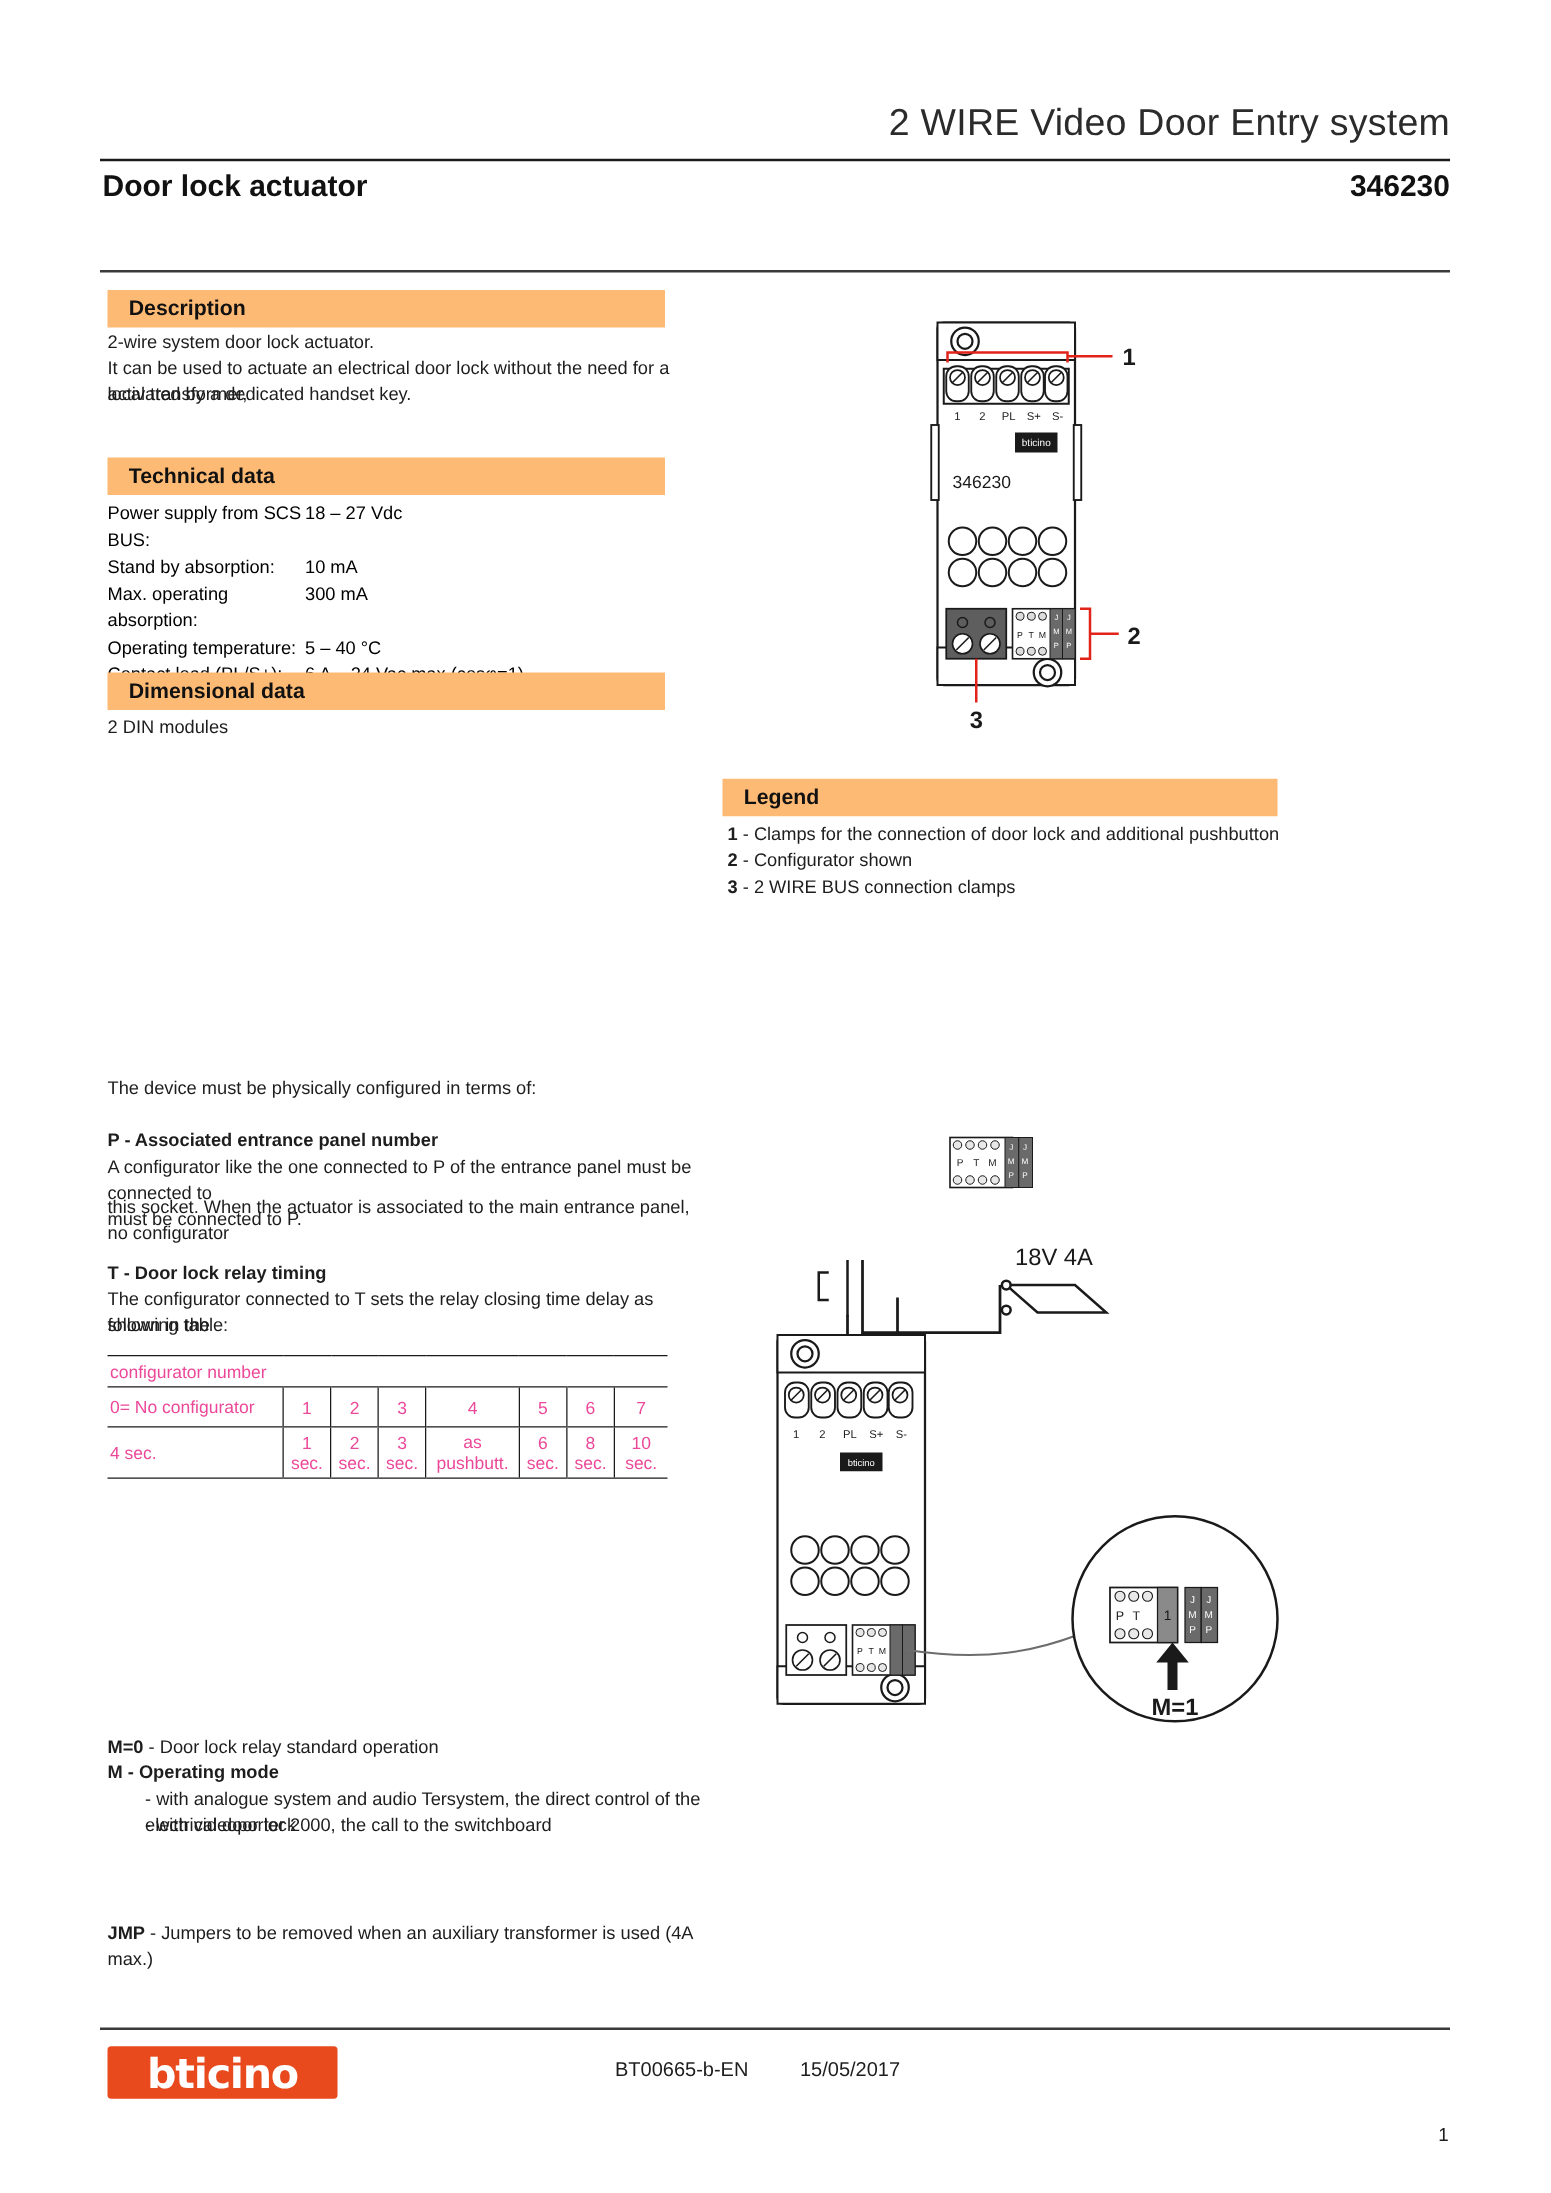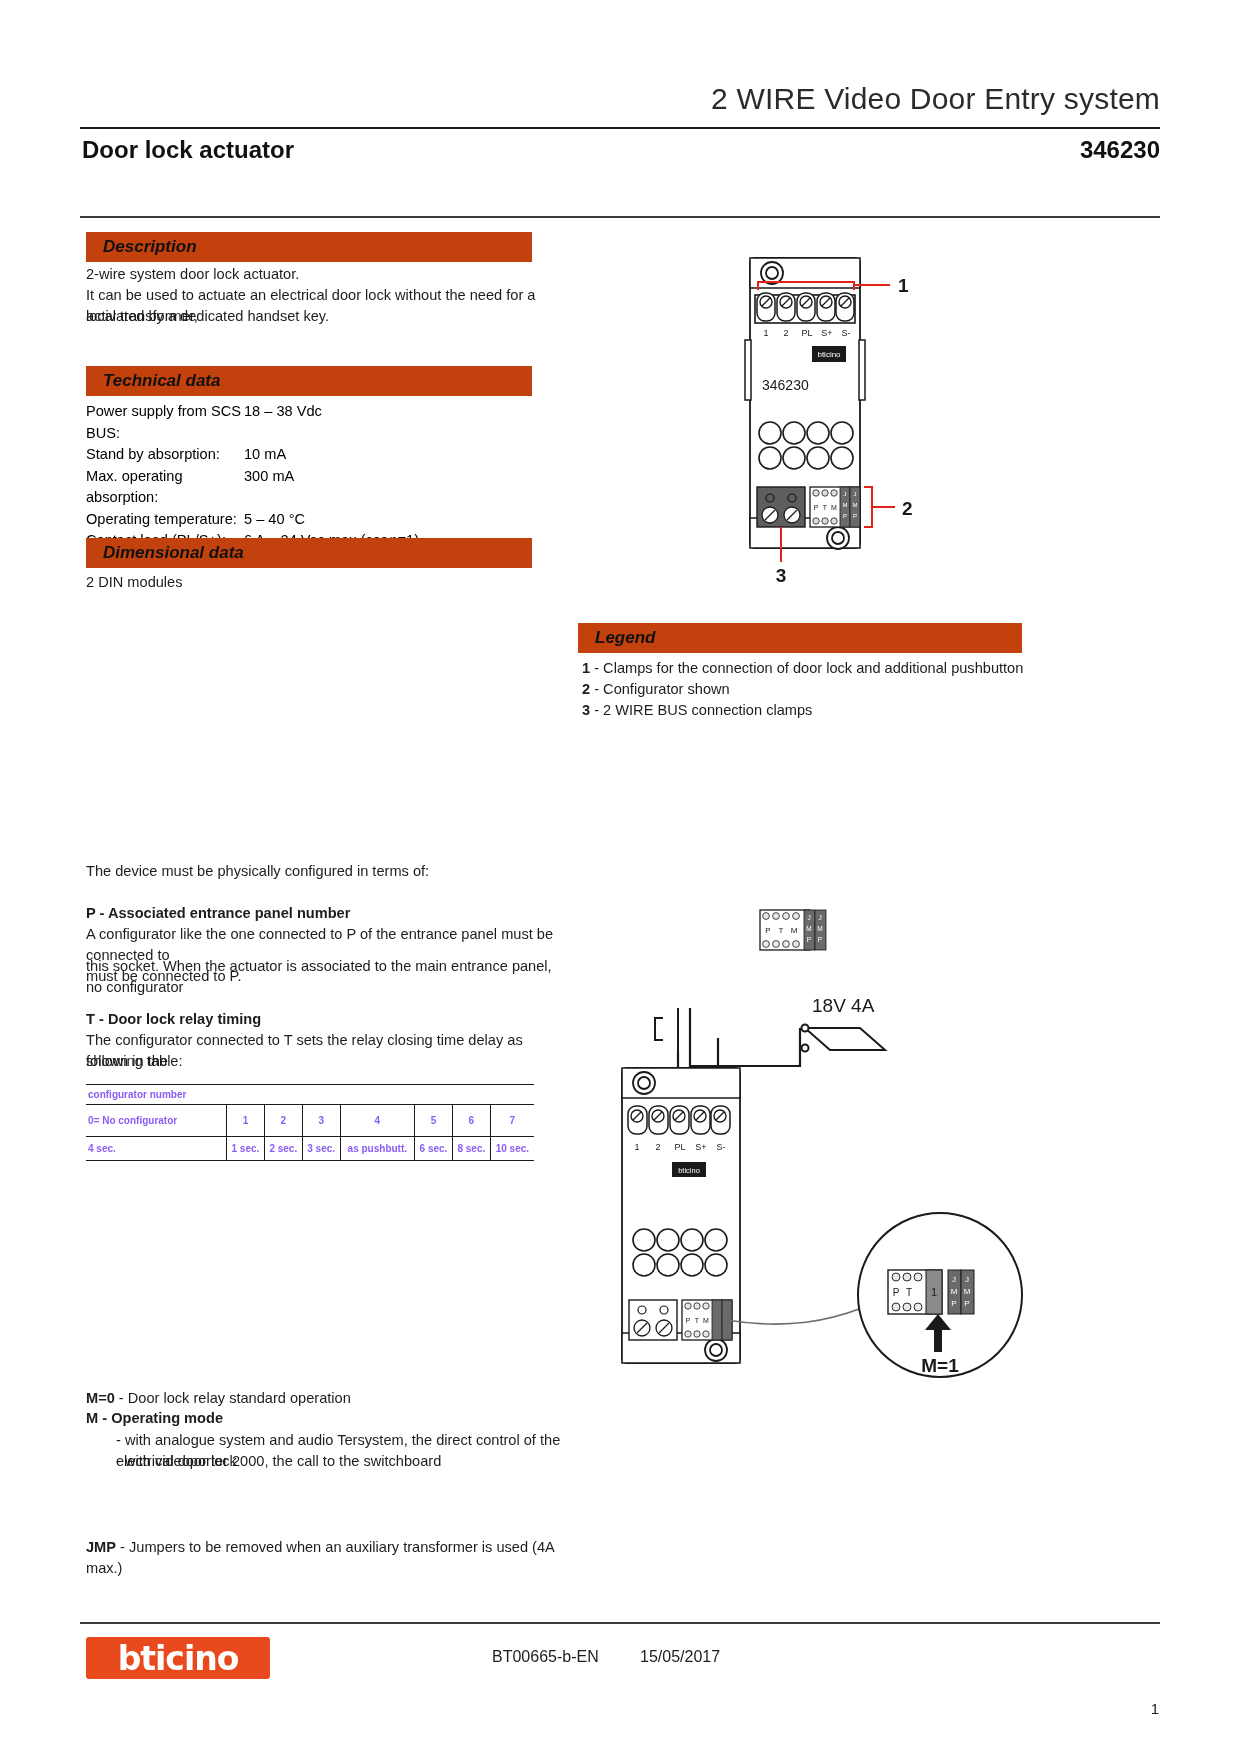--- a/index.html
+++ b/index.html
@@ -31,22 +31,22 @@
     position:absolute; right:81px; top:136px;
     font-size:24px; font-weight:bold; color:#111;
   }
   .hdr-rule2 {
     position:absolute; left:80px; top:216px; width:1080px; height:1.5px;
     background:#3a3a3a;
   }
 
   
   .secbar {
-    position:absolute; background:#c2410c; height:30px;
-    display:flex; align-items:center;font-style:italic;
+    position:absolute; background:#fdba74; height:30px;
+    display:flex; align-items:center;
   }
   .secbar span {
     font-size:17px; font-weight:bold; color:#111; padding-left:17px;
   }
 
   
   .txt { position:absolute; font-size:14.6px; line-height:21px; color:#1d1d1d; }
   .txt b, .bold { font-weight:bold; }
 
   
@@ -56,21 +56,21 @@
   .tdrow .v { flex:1; }
 
   
   .leglist { position:absolute; left:582px; top:658px; width:470px; }
   .legrow { font-size:14.6px; line-height:21px; color:#1d1d1d; }
   .legrow .n { font-weight:bold; }
 
   
   .cfgtable {
     position:absolute; left:86px; top:1084px; width:448px;
-    border-collapse:collapse; font-size:10px; color:#8b5cf6;font-weight:bold;
+    border-collapse:collapse; font-size:14px; color:#ec4899;
   }
   .cfgtable td { border-left:1.6px solid #1a1a1a; padding:3px 2px; text-align:center; vertical-align:middle; }
   .cfgtable td.first { border-left:none; text-align:left; padding-left:2px; }
   .cfgtable tr.toprule td { border-top:1.8px solid #1a1a1a; }
   .cfgtable tr.midrule td { border-top:1.2px solid #1a1a1a; }
   .cfgtable tr.botrule td { border-bottom:1.8px solid #1a1a1a; }
   .cfgtable tr.head-nb td { border-left:none; }
 
   
   .foot-rule {
@@ -108,21 +108,21 @@
   <div class="txt" style="left:86px; top:264px; width:460px;">2-wire system door lock actuator.</div>
   <div class="txt" style="left:86px; top:285px; width:470px;">It can be used to actuate an electrical door lock without the need for a local transformer,</div>
   <div class="txt" style="left:86px; top:306px; width:460px;">activated by a dedicated handset key.</div>
 
   <div class="secbar" style="left:86px; top:366px; width:446px;">
     <span>Technical data</span>
   </div>
   <div class="tdlist">
     <div class="tdrow">
       <div class="k">Power supply from SCS BUS:</div>
-      <div class="v">18 – 38 Vdc</div>
+      <div class="v">18 – 27 Vdc</div>
     </div>
     <div class="tdrow">
       <div class="k">Stand by absorption:</div>
       <div class="v">10 mA</div>
     </div>
     <div class="tdrow">
       <div class="k">Max. operating absorption:</div>
       <div class="v">300 mA</div>
     </div>
     <div class="tdrow">

